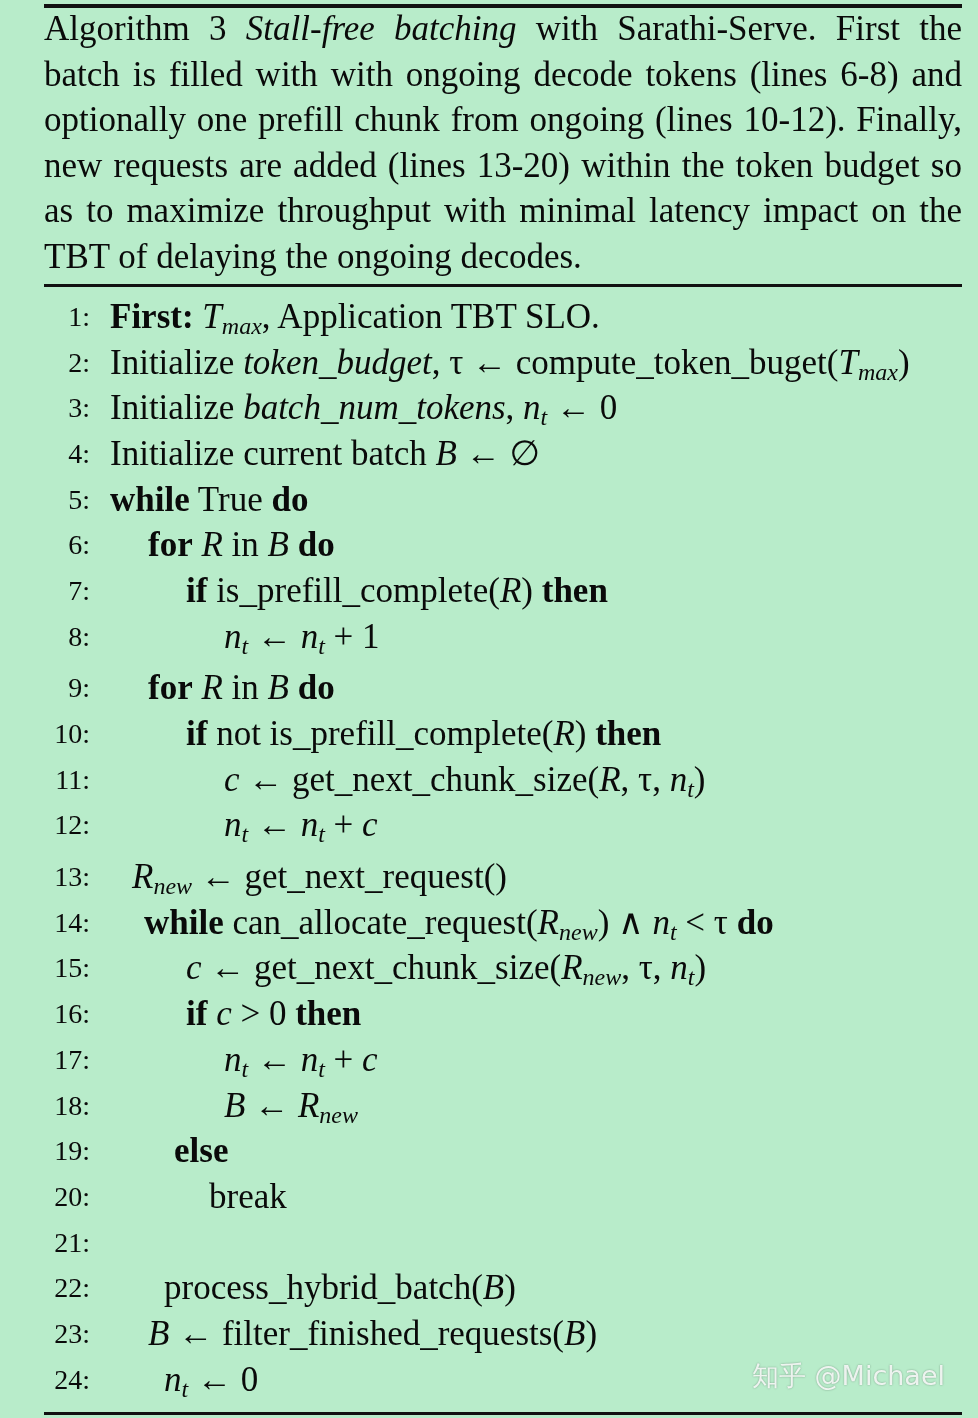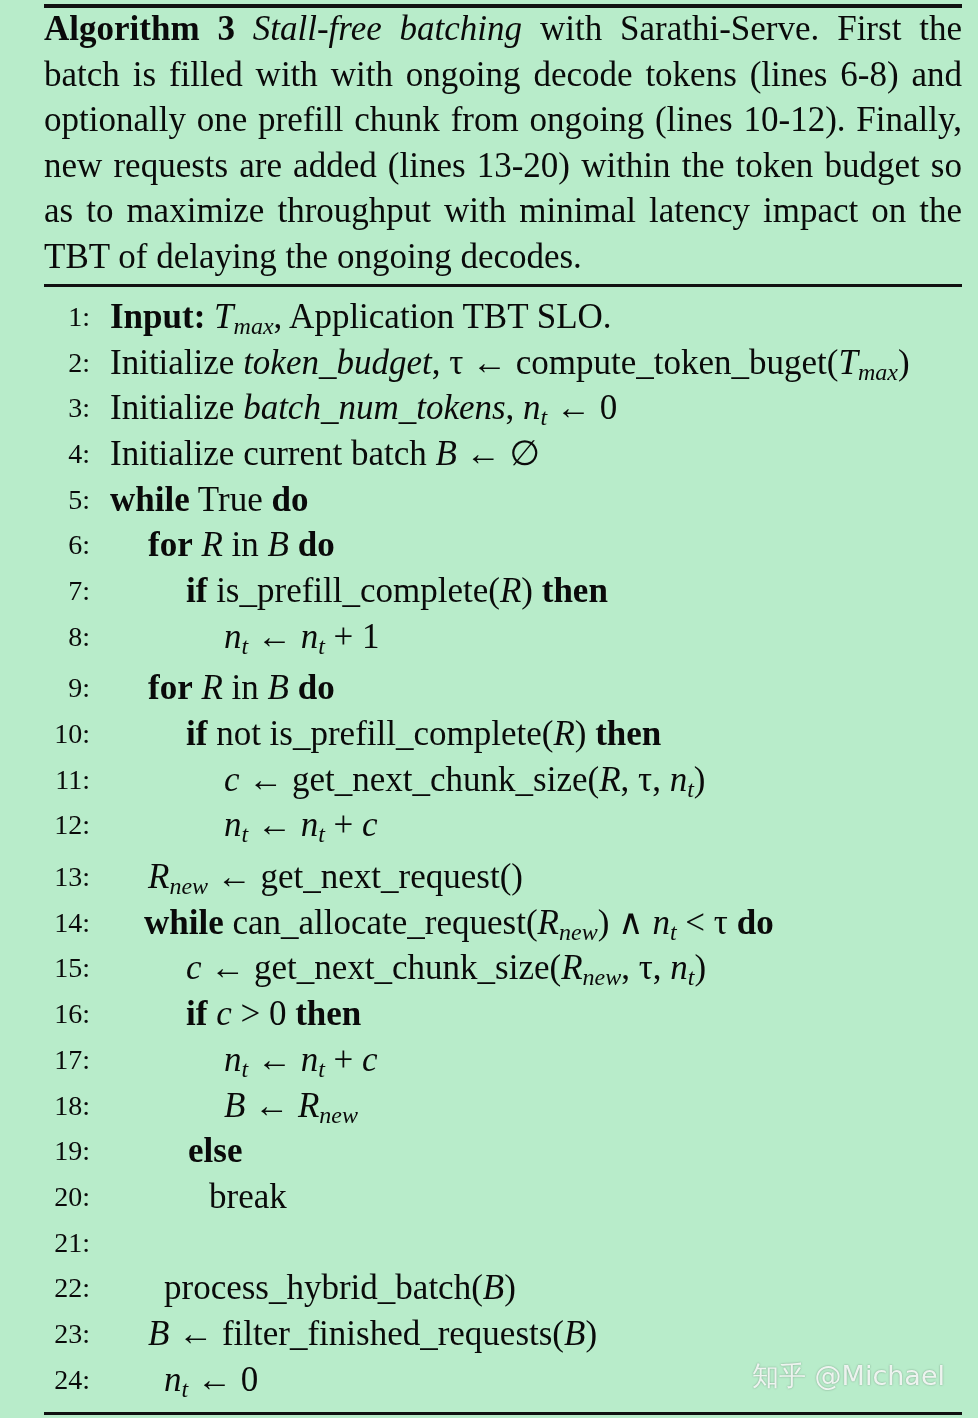--- a/index.html
+++ b/index.html
@@ -13,21 +13,21 @@
   }
   .rule { position: absolute; left: 44px; width: 918px; background: #111; }
   .rule.top { top: 4px; height: 4px; }
   .rule.mid { top: 284px; height: 3px; }
   .rule.bot { top: 1412px; height: 3px; }
   .caption {
     position: absolute; left: 44px; top: 6px; width: 918px;
     font-size: 35px; line-height: 45.6px;
     text-align: justify;
   }
-  .caption b { font-weight: bold; }
+  .caption b { font-weight: normal; }
   .lines { position: absolute; left: 0; top: 294px; width: 978px; }
   .line {
     position: absolute; left: 0; height: 46px;
     font-size: 35px; line-height: 46px; white-space: nowrap;
   }
   .ln {
     position: absolute; width: 90px; text-align: right;
     font-size: 28px; left: 0;
   }
   .code { position: absolute; left: 110px; }
@@ -45,21 +45,21 @@
 </head>
 <body>
 
 <div class="rule top"></div>
 <div class="caption"><b>Algorithm 3</b> <i>Stall-free batching</i><span> with Sarathi-Serve. First the batch is filled with with ongoing decode tokens (lines 6-8) and optionally one prefill chunk from ongoing (lines 10-12). Finally, new requests are added (lines 13-20) within the token budget so as to maximize throughput with minimal latency impact on the TBT of delaying the ongoing decodes.</span></div>
 <div class="rule mid"></div>
 
 <div class="lines">
   <div class="line" style="top:0px">
       <span class="ln">1:</span>
-      <span class="code"><span class="kw">Input:</span> <span class="it">T</span><sub>max</sub>, Application TBT SLO.</span>
+      <span class="code"><span class="kw">First:</span> <span class="it">T</span><sub>max</sub>, Application TBT SLO.</span>
     </div>
   <div class="line" style="top:46px">
       <span class="ln">2:</span>
       <span class="code">Initialize <span class="it">token_budget</span>, τ ← compute_token_buget(<span class="it">T</span><sub>max</sub>)</span>
     </div>
   <div class="line" style="top:91px">
       <span class="ln">3:</span>
       <span class="code">Initialize <span class="it">batch_num_tokens</span>, <span class="it">n</span><sub>t</sub> ← 0</span>
     </div>
   <div class="line" style="top:137px">
@@ -93,21 +93,21 @@
   <div class="line" style="top:463px">
       <span class="ln">11:</span>
       <span class="code" style="left:224px"><span class="it">c</span> ← get_next_chunk_size(<span class="it">R</span>, τ, <span class="it">n</span><sub>t</sub>)</span>
     </div>
   <div class="line" style="top:508px">
       <span class="ln">12:</span>
       <span class="code" style="left:224px"><span class="it">n</span><sub>t</sub> ← <span class="it">n</span><sub>t</sub> + <span class="it">c</span></span>
     </div>
   <div class="line" style="top:560px">
       <span class="ln">13:</span>
-      <span class="code" style="left:148px"><span class="it">R</span><sub>new</sub> ← get_next_request()</span>
+      <span class="code" style="left:132px"><span class="it">R</span><sub>new</sub> ← get_next_request()</span>
     </div>
   <div class="line" style="top:606px">
       <span class="ln">14:</span>
       <span class="code" style="left:144px"><span class="kw">while</span> can_allocate_request(<span class="it">R</span><sub>new</sub>) ∧ <span class="it">n</span><sub>t</sub> &lt; τ <span class="kw">do</span></span>
     </div>
   <div class="line" style="top:651px">
       <span class="ln">15:</span>
       <span class="code" style="left:186px"><span class="it">c</span> ← get_next_chunk_size(<span class="it">R</span><sub>new</sub>, τ, <span class="it">n</span><sub>t</sub>)</span>
     </div>
   <div class="line" style="top:697px">
@@ -117,21 +117,21 @@
   <div class="line" style="top:743px">
       <span class="ln">17:</span>
       <span class="code" style="left:224px"><span class="it">n</span><sub>t</sub> ← <span class="it">n</span><sub>t</sub> + <span class="it">c</span></span>
     </div>
   <div class="line" style="top:789px">
       <span class="ln">18:</span>
       <span class="code" style="left:224px"><span class="it">B</span> ← <span class="it">R</span><sub>new</sub></span>
     </div>
   <div class="line" style="top:834px">
       <span class="ln">19:</span>
-      <span class="code kw" style="left:188px">else</span>
+      <span class="code kw" style="left:174px">else</span>
     </div>
   <div class="line" style="top:880px">
       <span class="ln">20:</span>
       <span class="code" style="left:209px">break</span>
     </div>
   <div class="line" style="top:926px">
       <span class="ln">21:</span>
     </div>
   <div class="line" style="top:971px">
       <span class="ln">22:</span>

